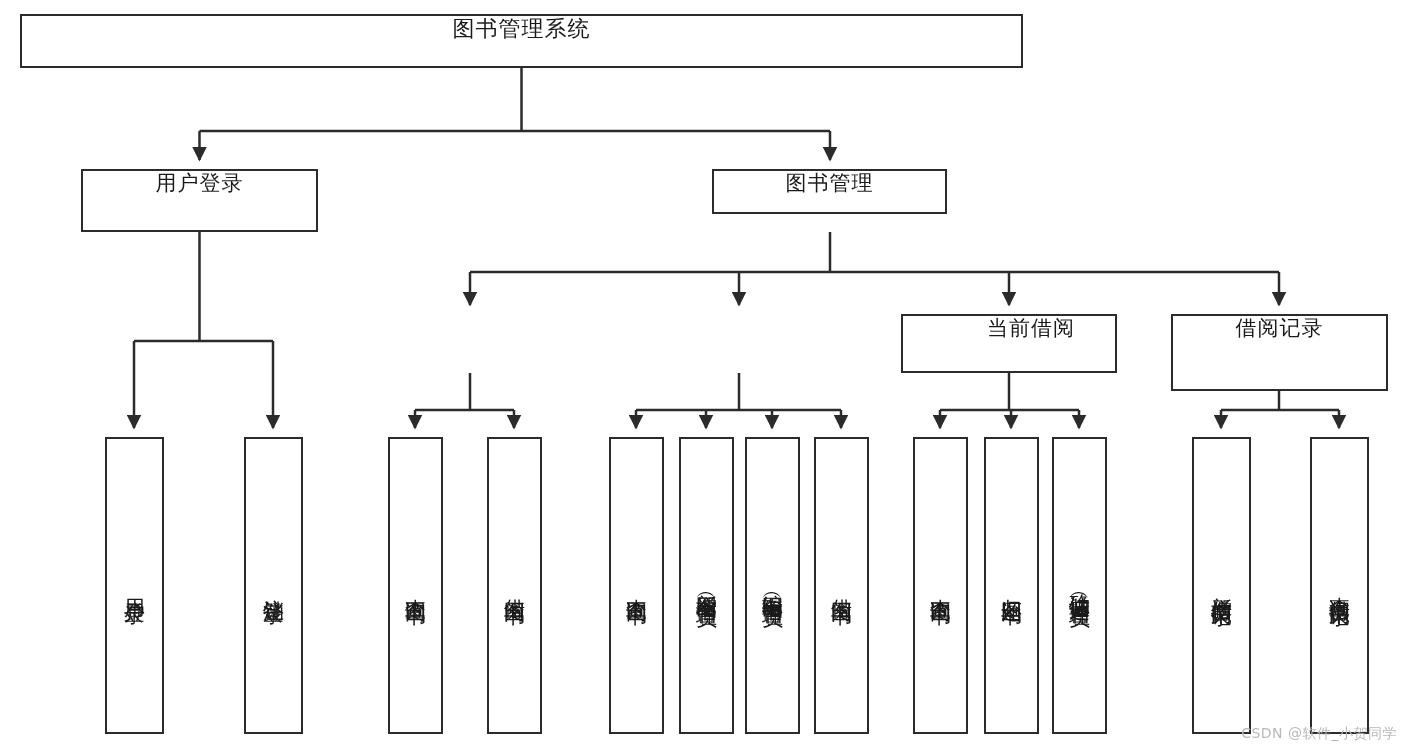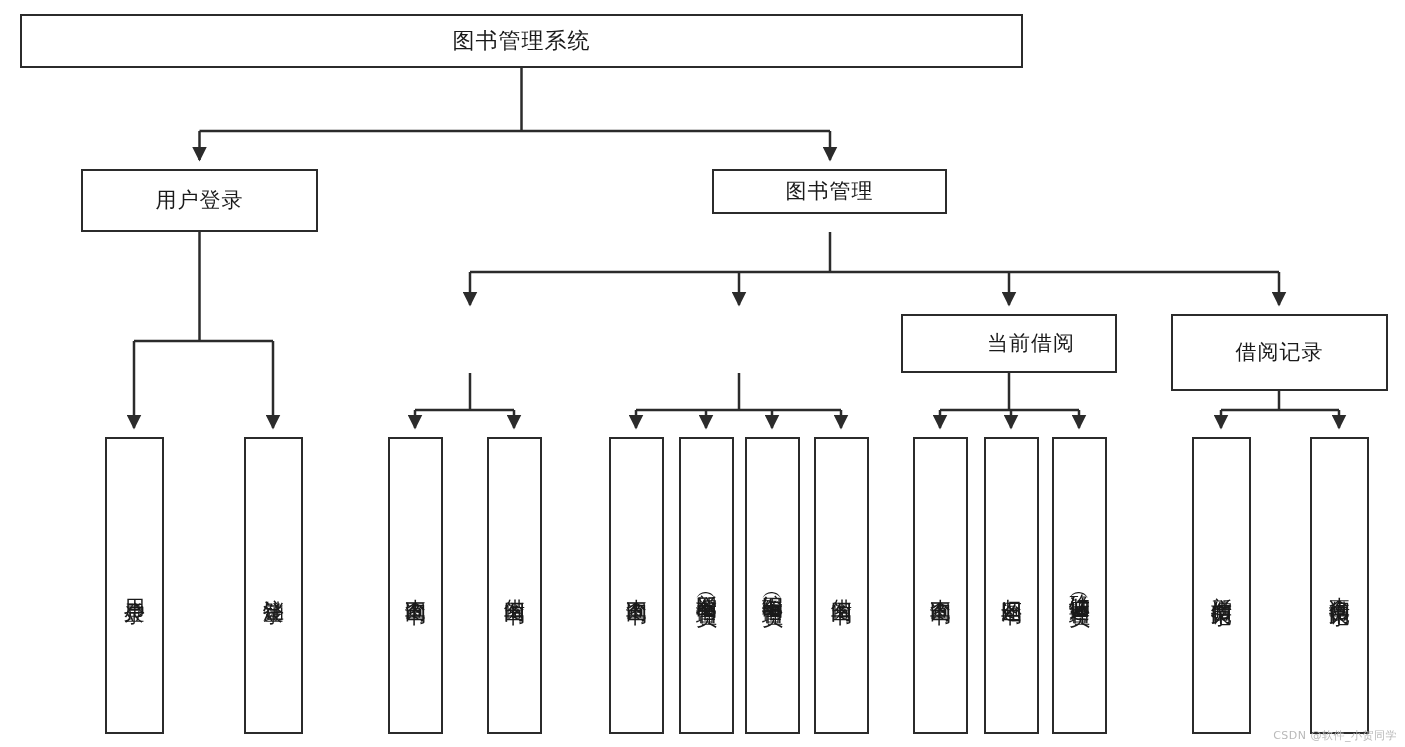--- a/index.html
+++ b/index.html
@@ -25,21 +25,21 @@
     height: 747px;
     pointer-events: none;
   }
   
   .node {
     position: absolute;
     box-sizing: border-box;
     background: #ffffff;
     border: 2px solid #2b2b2b;
     display: flex;
-    align-items: center;
+    align-items: flex-start;
     justify-content: center;
     color: #1a1a1a;
   }
   .node .label {
     display: block;
     text-align: center;
     line-height: 1.15;
     white-space: nowrap;
   }
   
@@ -62,21 +62,21 @@
     font-size: 21px;
     line-height: 1.05;
     letter-spacing: 2px;
     white-space: nowrap;
   }
   
   #watermark {
     position: absolute;
     right: 8px;
     bottom: 4px;
-    font-size: 11px;
+    font-size: 14px;
     color: #b9b9b9;
     letter-spacing: 0.5px;
     user-select: none;
     white-space: nowrap;
   }
 </style>
 </head>
 <body>
 
 <div id="canvas">

